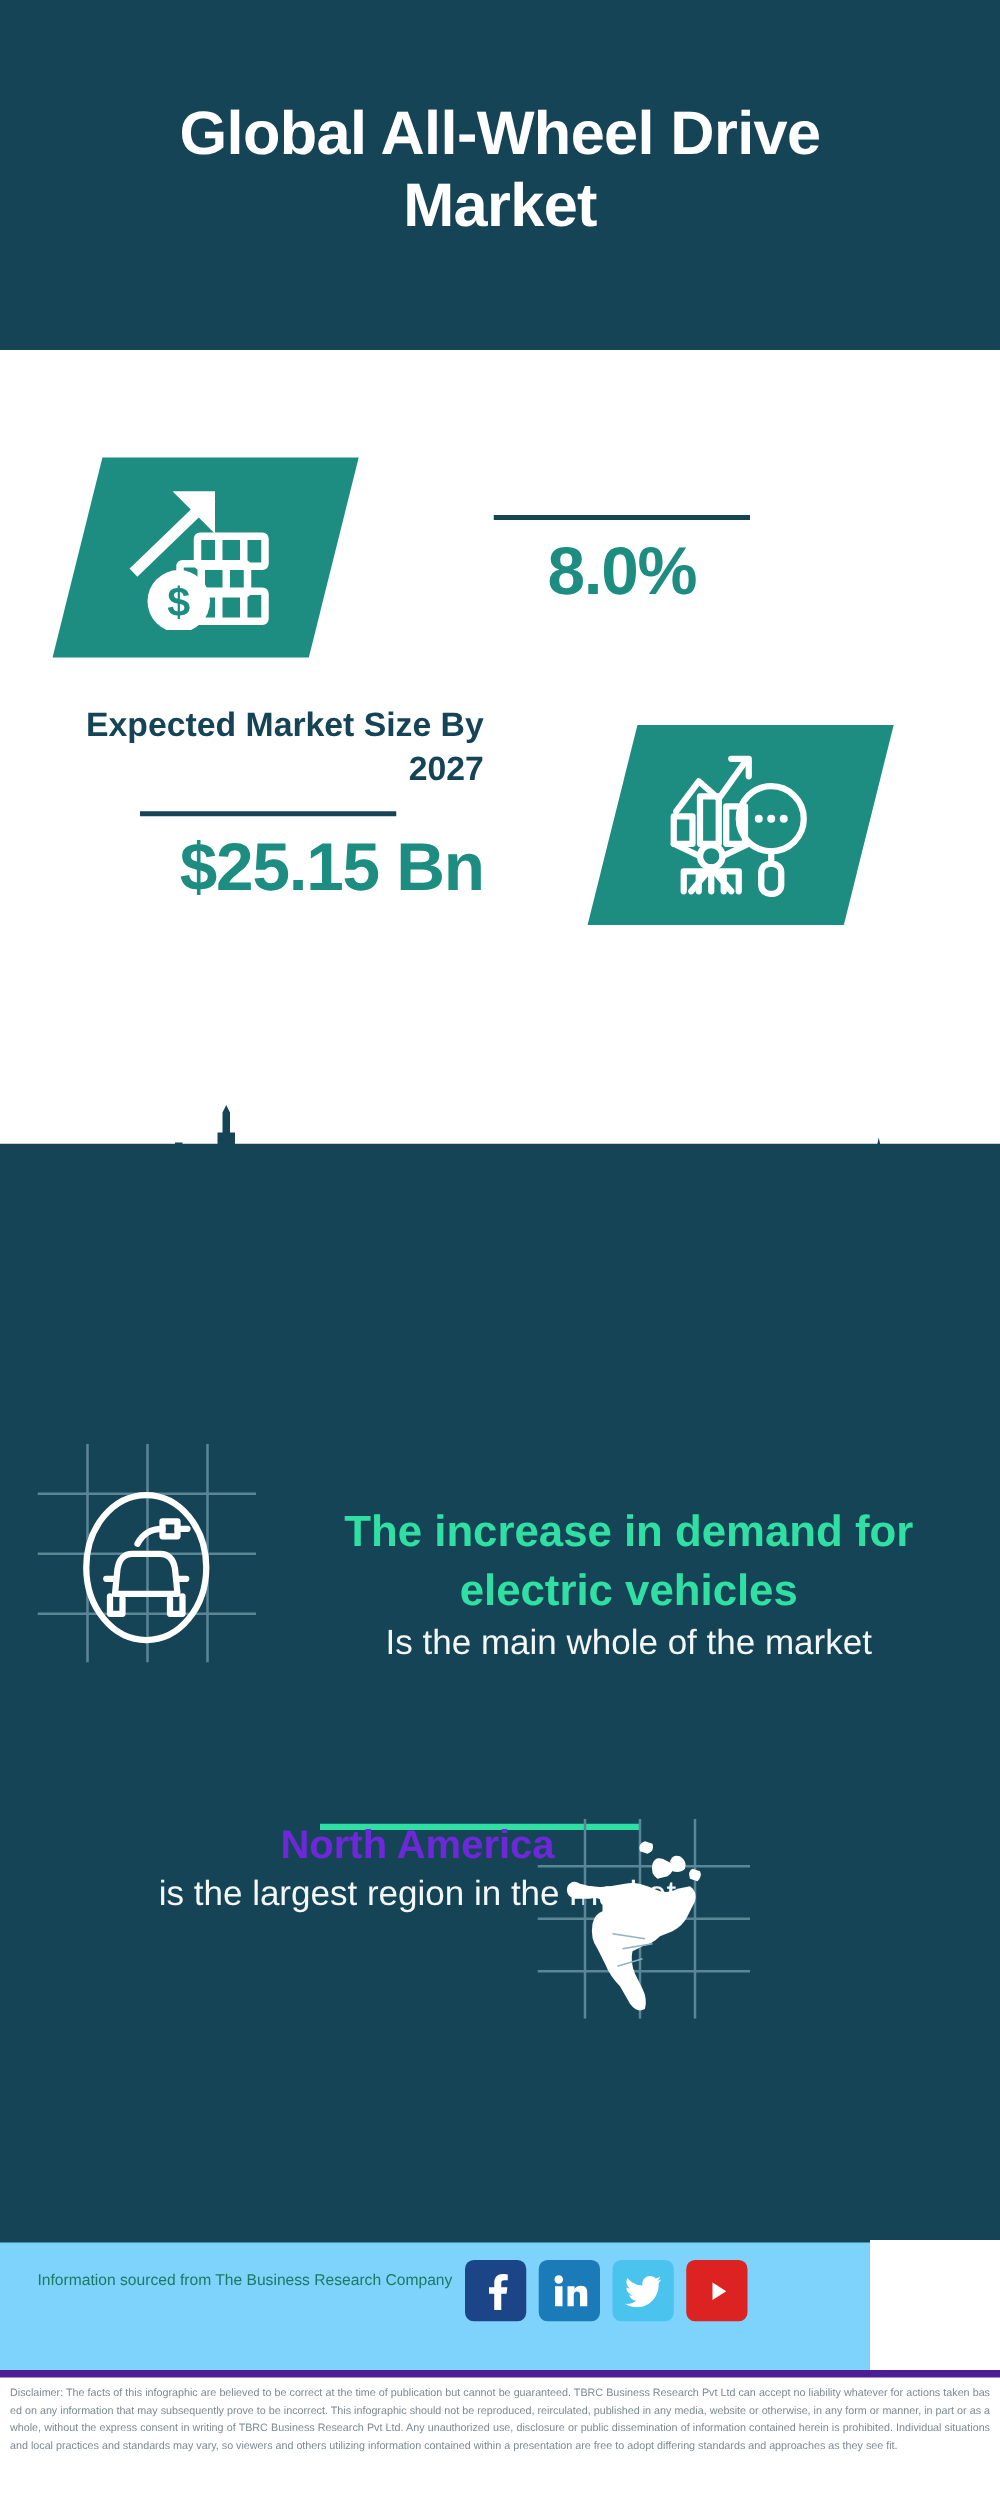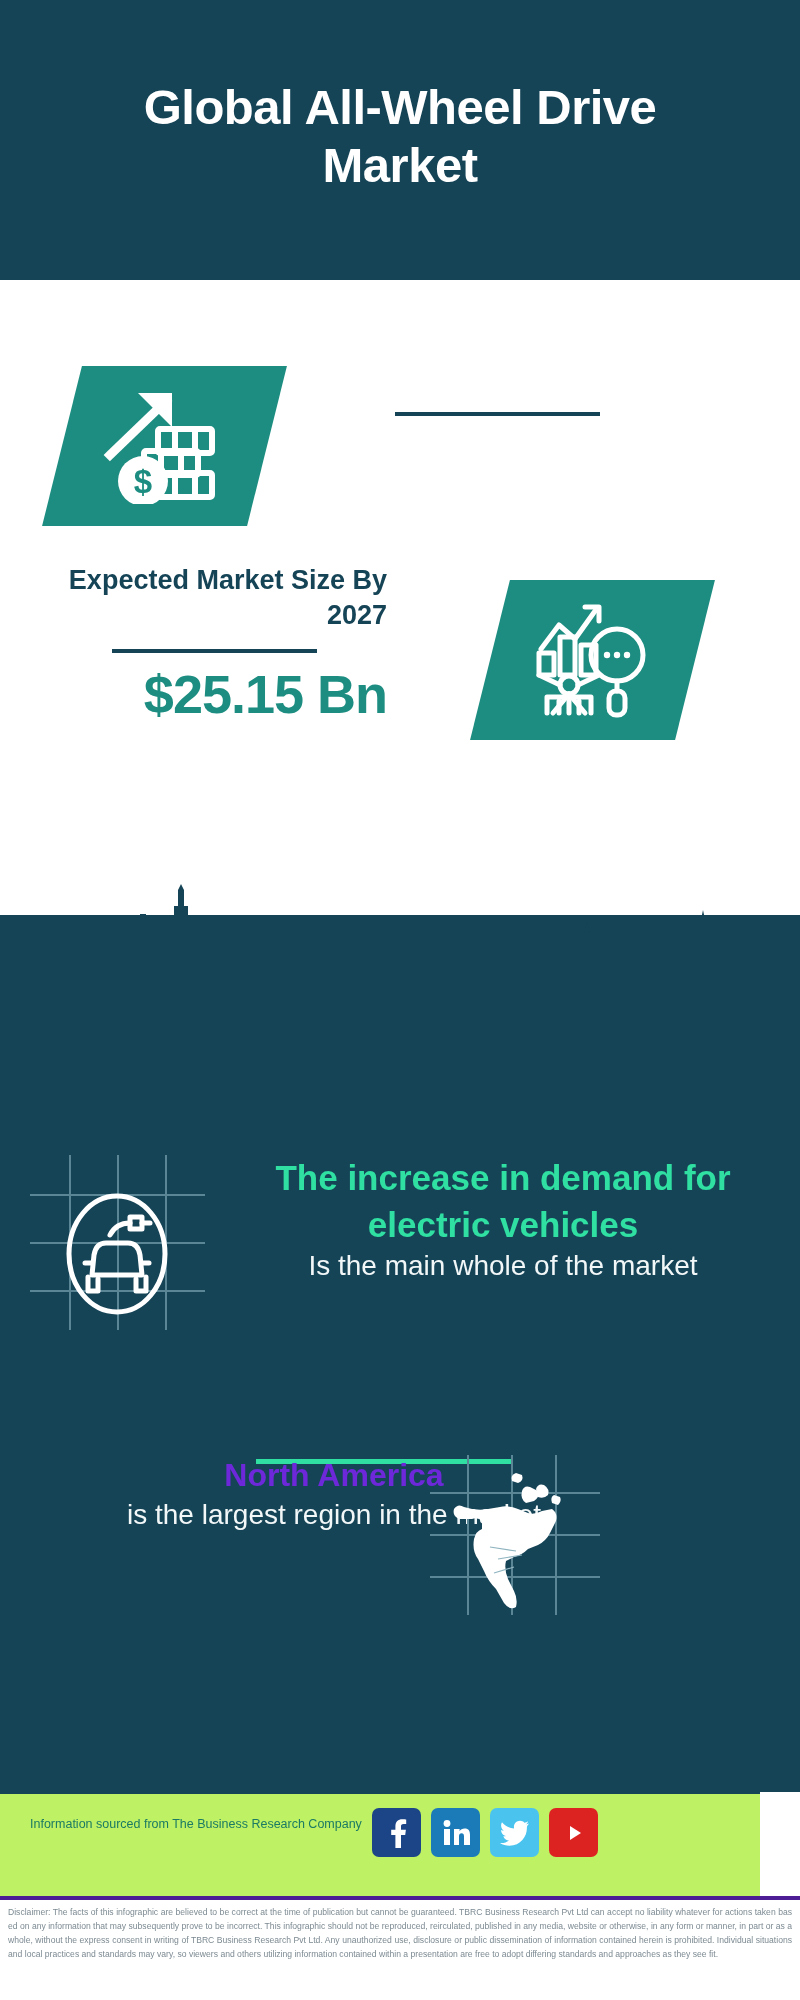--- a/index.html
+++ b/index.html
@@ -72,54 +72,54 @@
     position:absolute;left:0;top:880px;width:800px;height:110px;
   }
   .dark-body2{
     position:absolute;left:0;top:1396px;width:800px;height:396px;background:#164457;
   }
 
   
   .ev-icon{position:absolute;left:30px;top:1155px;width:175px;height:175px;}
   .ev-text{position:absolute;left:218px;top:1155px;width:570px;text-align:center;}
   .big-green{
-    color:#2fe0a2;font-size:35px;font-weight:bold;line-height:1.33;
+    color:#2fe0a2;font-size:35px;font-weight:bold;line-height:1.33;margin-top:48px;
   }
   .sub-white{
     color:#f2f7f8;font-size:28px;line-height:1.3;font-weight:normal;
   }
   .green-rule{
     position:absolute;left:256px;top:1459px;width:256px;height:5px;background:#2fe0a2;
   }
 
   
   .na-text{position:absolute;left:44px;top:1455px;width:580px;text-align:center;}
   .na-title{color:#6d28d9;font-size:32px;font-weight:bold;line-height:1.3;}
   .na-sub{color:#f2f7f8;font-size:28px;line-height:1.32;font-weight:normal;}
   .na-map{position:absolute;left:430px;top:1455px;width:170px;height:160px;}
 
   
   .footer{
-    position:absolute;left:0;top:1792px;width:760px;height:104px;background:#bef264;
+    position:absolute;left:0;top:1792px;width:696px;height:104px;background:#7dd3fc;
     border-top:2px solid #164457;
   }
   .footer-text{
     position:absolute;left:30px;top:20px;width:350px;
     color:#1b7a63;font-size:12.5px;line-height:1.75;
   }
   .socials{position:absolute;left:372px;top:14px;display:flex;gap:10px;}
   .soc{width:49px;height:49px;border-radius:7px;display:flex;align-items:center;justify-content:center;}
   .soc-fb{background:#1c4587;}
   .soc-li{background:#1b7bb8;}
   .soc-tw{background:#4ac3ef;}
   .soc-yt{background:#dd2222;}
 
   .disclaimer{
     position:absolute;left:0;top:1896px;width:800px;height:104px;
-    background:#fff;border-top:4px solid #4c1d95;
+    background:#fff;border-top:6px solid #4c1d95;
     padding:6px 8px 0 8px;box-sizing:border-box;
     color:#7c8a92;font-size:8.6px;line-height:1.62;
     text-align:justify;
     word-break:break-all;
   }
 </style>
 </head>
 <body>
 
 <div class="page">
@@ -149,20 +149,21 @@
             <line x1="95" y1="84" x2="95" y2="108"></line>
           </g>
           <circle cx="43" cy="92" r="25" fill="#ffffff"></circle>
           <text x="43" y="104" font-family="Liberation Sans, sans-serif" font-size="33" font-weight="bold" fill="#1c8d80" text-anchor="middle">$</text>
         </svg>
       </div>
     </div>
 
     <div class="stat1-text">
       <div class="rule"></div>
+      <div class="stat-value">8.0%</div>
     </div>
 
     <div class="stat2-text">
       <div class="stat-label">Expected Market Size By 2027</div>
       <div class="rule"></div>
       <div class="stat-value">$25.15 Bn</div>
     </div>
 
     <div class="para stat2-icon">
       <div class="para-inner">

